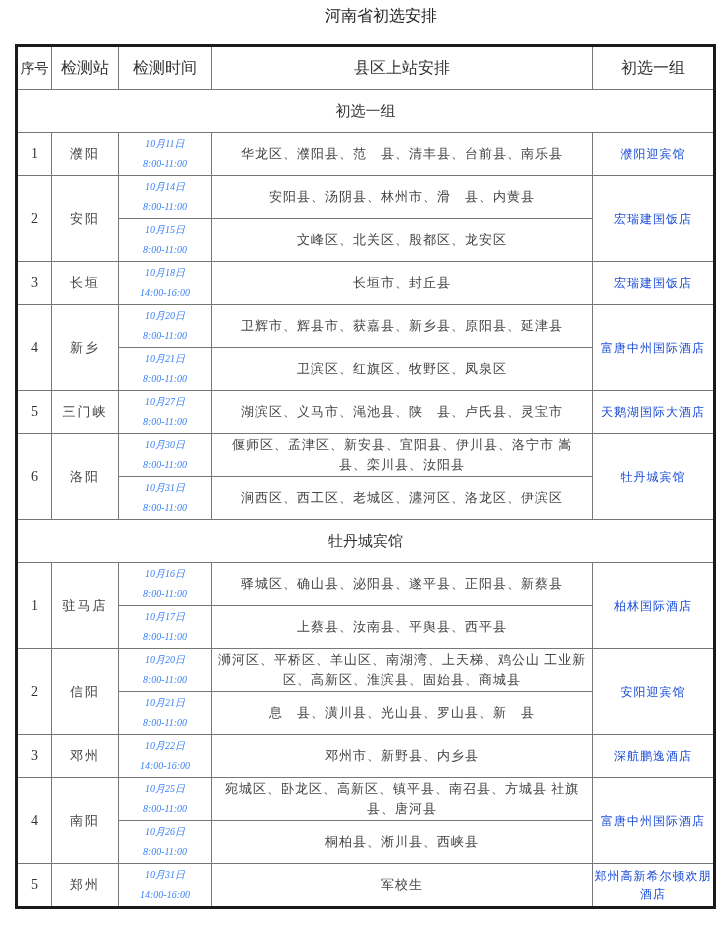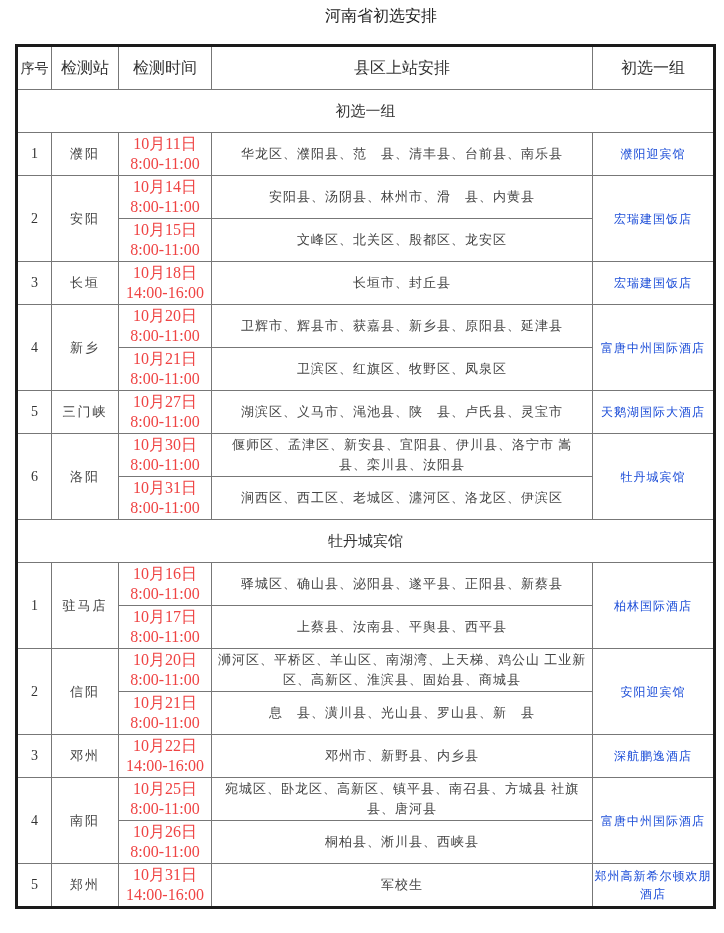--- a/index.html
+++ b/index.html
@@ -9,21 +9,21 @@
            font-family: "DejaVu Sans", "Liberation Sans", sans-serif; font-size: 16px; color: #222; }
   table.sched { position: absolute; left: 15px; top: 44px; width: 698px;
                 border-collapse: collapse; border: 3px solid #1a1a1a; table-layout: fixed; padding-left: 28px; }
   table.sched td, table.sched th { border: 1px solid #777; padding: 0; text-align: center;
                 vertical-align: middle; font-weight: normal; }
   th { font-family: "DejaVu Sans", "Liberation Sans", sans-serif; font-size: 16px; color: #333; height: 42px; }
   th.seq { font-size: 14px; line-height: 16px; }
   .group td { height: 42px; font-family: Liberation Sans, sans-serif; font-size: 15px; color: #333; }
   td.num { font-family: "Liberation Serif", "DejaVu Serif", serif; font-size: 14px; }
   td.station { font-size: 13px; color: #444; letter-spacing: 2px; }
-  td.time { font-family: "Liberation Serif", "DejaVu Serif", serif; font-size: 16px; line-height: 20px; color: #ef4444; }
+  td.time { font-family: "Liberation Serif", "DejaVu Serif", serif; font-size: 10px; line-height: 20px; color: #3b82f6; font-style: italic; }
   td.areas { text-align: left; padding-left: 8px; font-size: 13px; line-height: 20px; color: #444; letter-spacing: 1px; font-family: Liberation Serif, serif; }
   td.venue { font-size: 12px; line-height: 18px; color: #1d4ed8; padding: 0 6px; letter-spacing: 1px; }
   tr.r1 td { height: 42px; }
   tr.r2 td { height: 42px; }
 </style>
 </head>
 <body>
 
 <div class="title">河南省初选安排</div>
 

